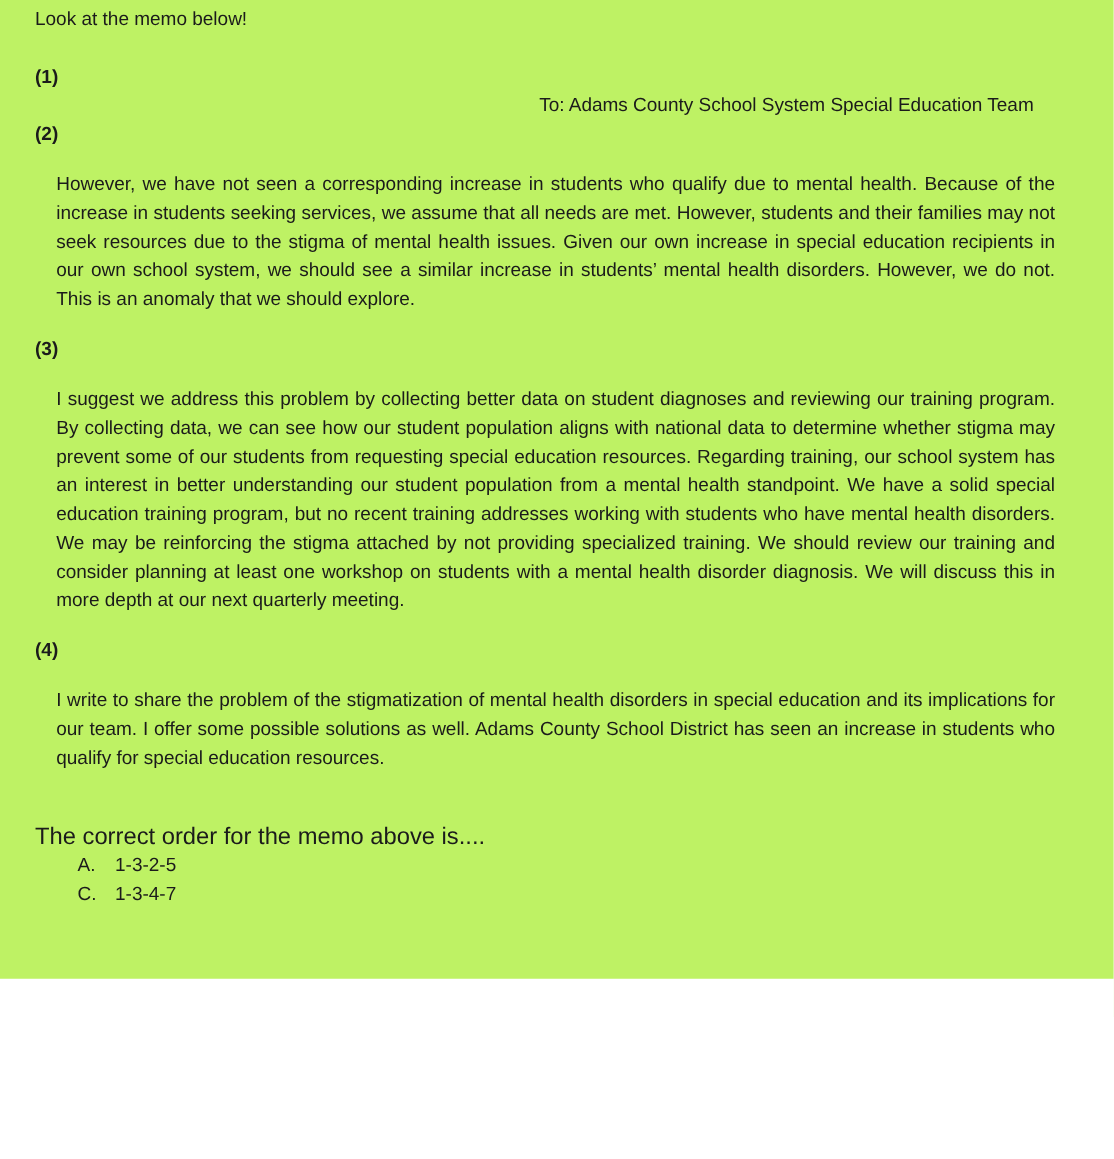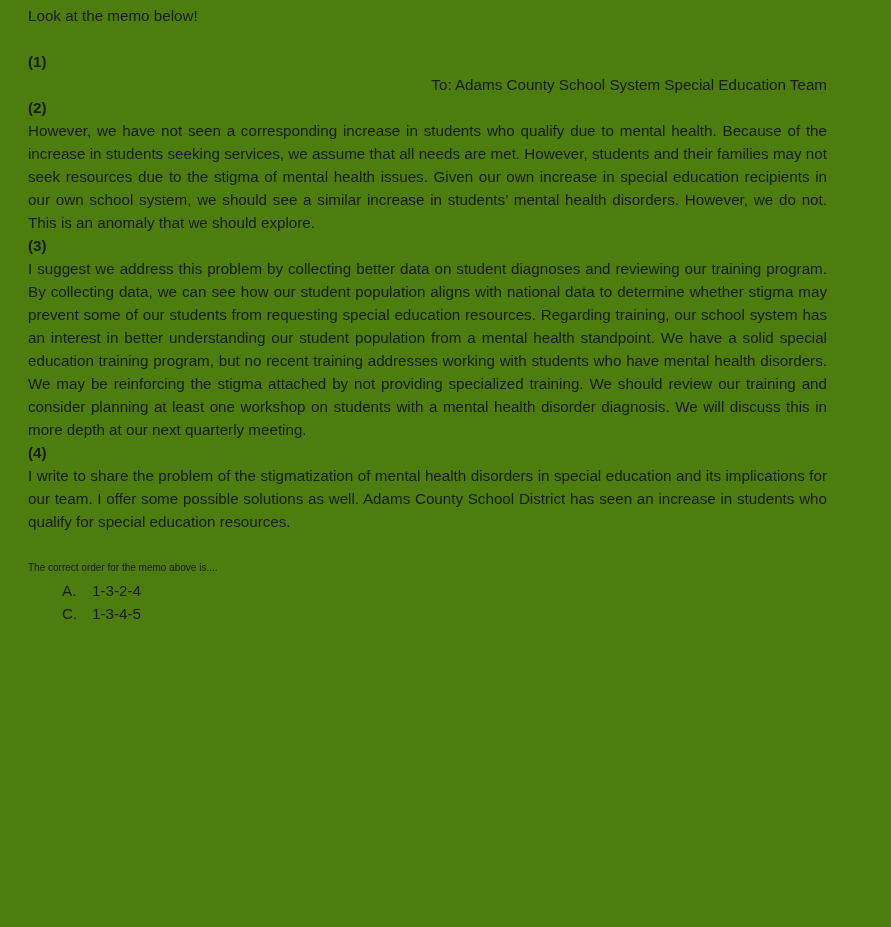--- a/index.html
+++ b/index.html
@@ -10,24 +10,24 @@
   body {
     width: 891px;
     height: 927px;
     font-family: "Liberation Sans", sans-serif;
     color: #1b1b1b;
     -webkit-font-smoothing: antialiased;
   }
   .page {
     position: relative;
     width: 891px;
-    height: 927px;
+    height: 783px;
     box-sizing: border-box;
     padding: 4px 64px 0 28px;
-    background: #4d7c0f;
+    background: #bef264;
   }
   .intro {
     font-size: 15.2px;
     line-height: 23px;
     margin: 0 0 0 0;
   }
   .spacer {
     height: 23px;
   }
   .para-marker {
@@ -38,27 +38,27 @@
   }
   .memo-head {
     font-size: 15.2px;
     line-height: 23px;
     margin: 0;
     text-align: right;
   }
   .para-body {
     font-size: 15.2px;
     line-height: 23px;
-    margin: 0;
+    margin: 17px;
     text-align: justify;
     text-justify: inter-word;
     width: 799px;
   }
   .question {
-    font-size: 10px;
+    font-size: 19px;
     line-height: 23px;
     margin: 0;
   }
   .options {
     list-style: none;
     margin: 0;
     padding: 0;
   }
   .option {
     font-size: 15.2px;
@@ -95,17 +95,17 @@
   <p class="para-body">I suggest we address this problem by collecting better data on student diagnoses and reviewing our training program. By collecting data, we can see how our student population aligns with national data to determine whether stigma may prevent some of our students from requesting special education resources. Regarding training, our school system has an interest in better understanding our student population from a mental health standpoint. We have a solid special education training program, but no recent training addresses working with students who have mental health disorders. We may be reinforcing the stigma attached by not providing specialized training. We should review our training and consider planning at least one workshop on students with a mental health disorder diagnosis. We will discuss this in more depth at our next quarterly meeting.</p>
 
   <p class="para-marker">(4)</p>
   <p class="para-body">I write to share the problem of the stigmatization of mental health disorders in special education and its implications for our team. I offer some possible solutions as well. Adams County School District has seen an increase in students who qualify for special education resources.</p>
 
   <div class="spacer"></div>
 
   <p class="question">The correct order for the memo above is....</p>
 
   <div class="options">
-    <div class="option"><span class="option-letter">A.</span><span class="option-text">1-3-2-4</span></div>
-    <div class="option"><span class="option-letter">C.</span><span class="option-text">1-3-4-5</span></div>
+    <div class="option"><span class="option-letter">A.</span><span class="option-text">1-3-2-5</span></div>
+    <div class="option"><span class="option-letter">C.</span><span class="option-text">1-3-4-7</span></div>
   </div>
 
 </div>
 
 </body></html>

